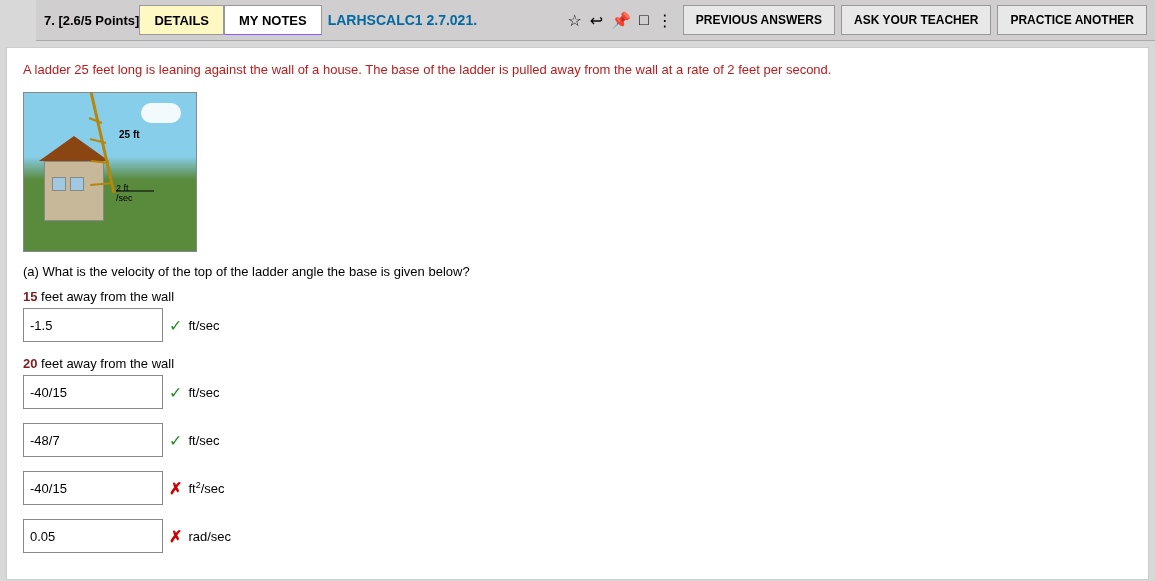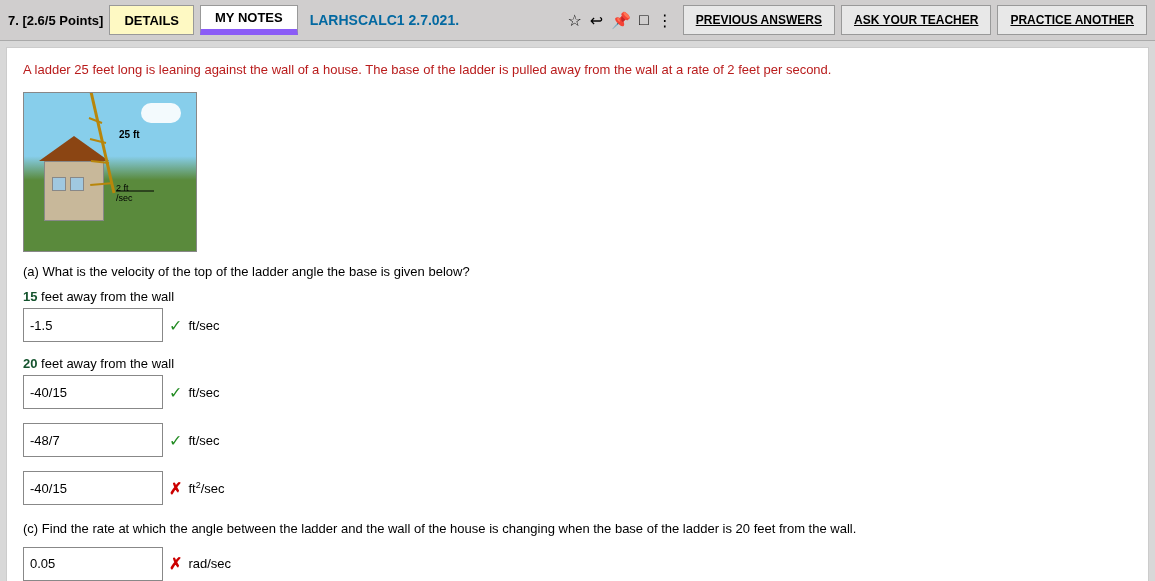--- a/index.html
+++ b/index.html
@@ -11,41 +11,42 @@
       width: 1155px;
       min-height: 581px;
       overflow: hidden;
     }
     .top-bar {
       display: flex;
       align-items: center;
       background: #d0cece;
       border-bottom: 1px solid #aaa;
       padding: 20px 8px;
-      gap: 6px;
+      gap: 0;
       height: 40px;
+      margin-left: 36px;
     }
     .points-badge {
       font-weight: bold;
       font-size: 13px;
       color: #000;
       white-space: nowrap;
     }
     .tab-btn {
       background: #fef9c3;
       border: 1px solid #999;
       padding: 4px 14px;
       font-size: 13px;
       font-weight: bold;
       cursor: pointer;
       height: 30px;
     }
     .tab-btn.active {
       background: #fff;
-      border-bottom: 6px solid #8b5cf6;
+      border-bottom: 1px solid #8b5cf6;
     }
     .tab-label {
       font-weight: bold;
       font-size: 14px;
       color: #0369a1;
       margin-left: 6px;
     }
     .top-right-buttons {
       margin-left: auto;
       display: flex;
@@ -53,21 +54,20 @@
       align-items: center;
     }
     .action-btn {
       background: #e8e8e8;
       border: 1px solid #999;
       padding: 5px 12px;
       font-size: 12px;
       cursor: pointer;
       font-weight: bold;
       height: 30px;
-      text-decoration: underline;
     }
     .top-icons {
       display: flex;
       gap: 8px;
       align-items: center;
       margin-right: 4px;
     }
     .icon-char {
       font-size: 16px;
       cursor: pointer;
@@ -198,21 +198,21 @@
       font-weight: bold;
     }
     .unit-label {
       font-size: 13px;
     }
     .distance-label {
       font-size: 13px;
       margin-bottom: 3px;
     }
     .distance-label .num {
-      color: #14532d;
+      color: #7f1d1d;
       font-weight: bold;
     }
     sup { font-size: 9px; vertical-align: super; }
   </style>
 </head>
 <body>
 
 <div class="top-bar">
   <span class="points-badge">7.  [2.6/5 Points]</span>
   <button class="tab-btn">DETAILS</button>
@@ -302,24 +302,20 @@
 
     <div class="sub-question">
       <div class="answer-row">
         <input class="answer-input" type="text" value="-40/15" readonly="" style="">
         <span class="cross-icon">✗</span>
         <span class="unit-label">ft<sup>2</sup>/sec</span>
       </div>
     </div>
 
     <div class="sub-question">
-      <p class="question-text">
-        <span>(c)</span>
-        <span>Find the rate at which the angle between the ladder and the wall of the house is changing when the base of the ladder is 20 feet from the wall.</span>
-      </p>
       <div class="answer-row">
         <input class="answer-input" type="text" value="0.05" readonly="" style="">
         <span class="cross-icon">✗</span>
         <span class="unit-label">rad/sec</span>
       </div>
     </div>
 
   </div>
 </div>
 

